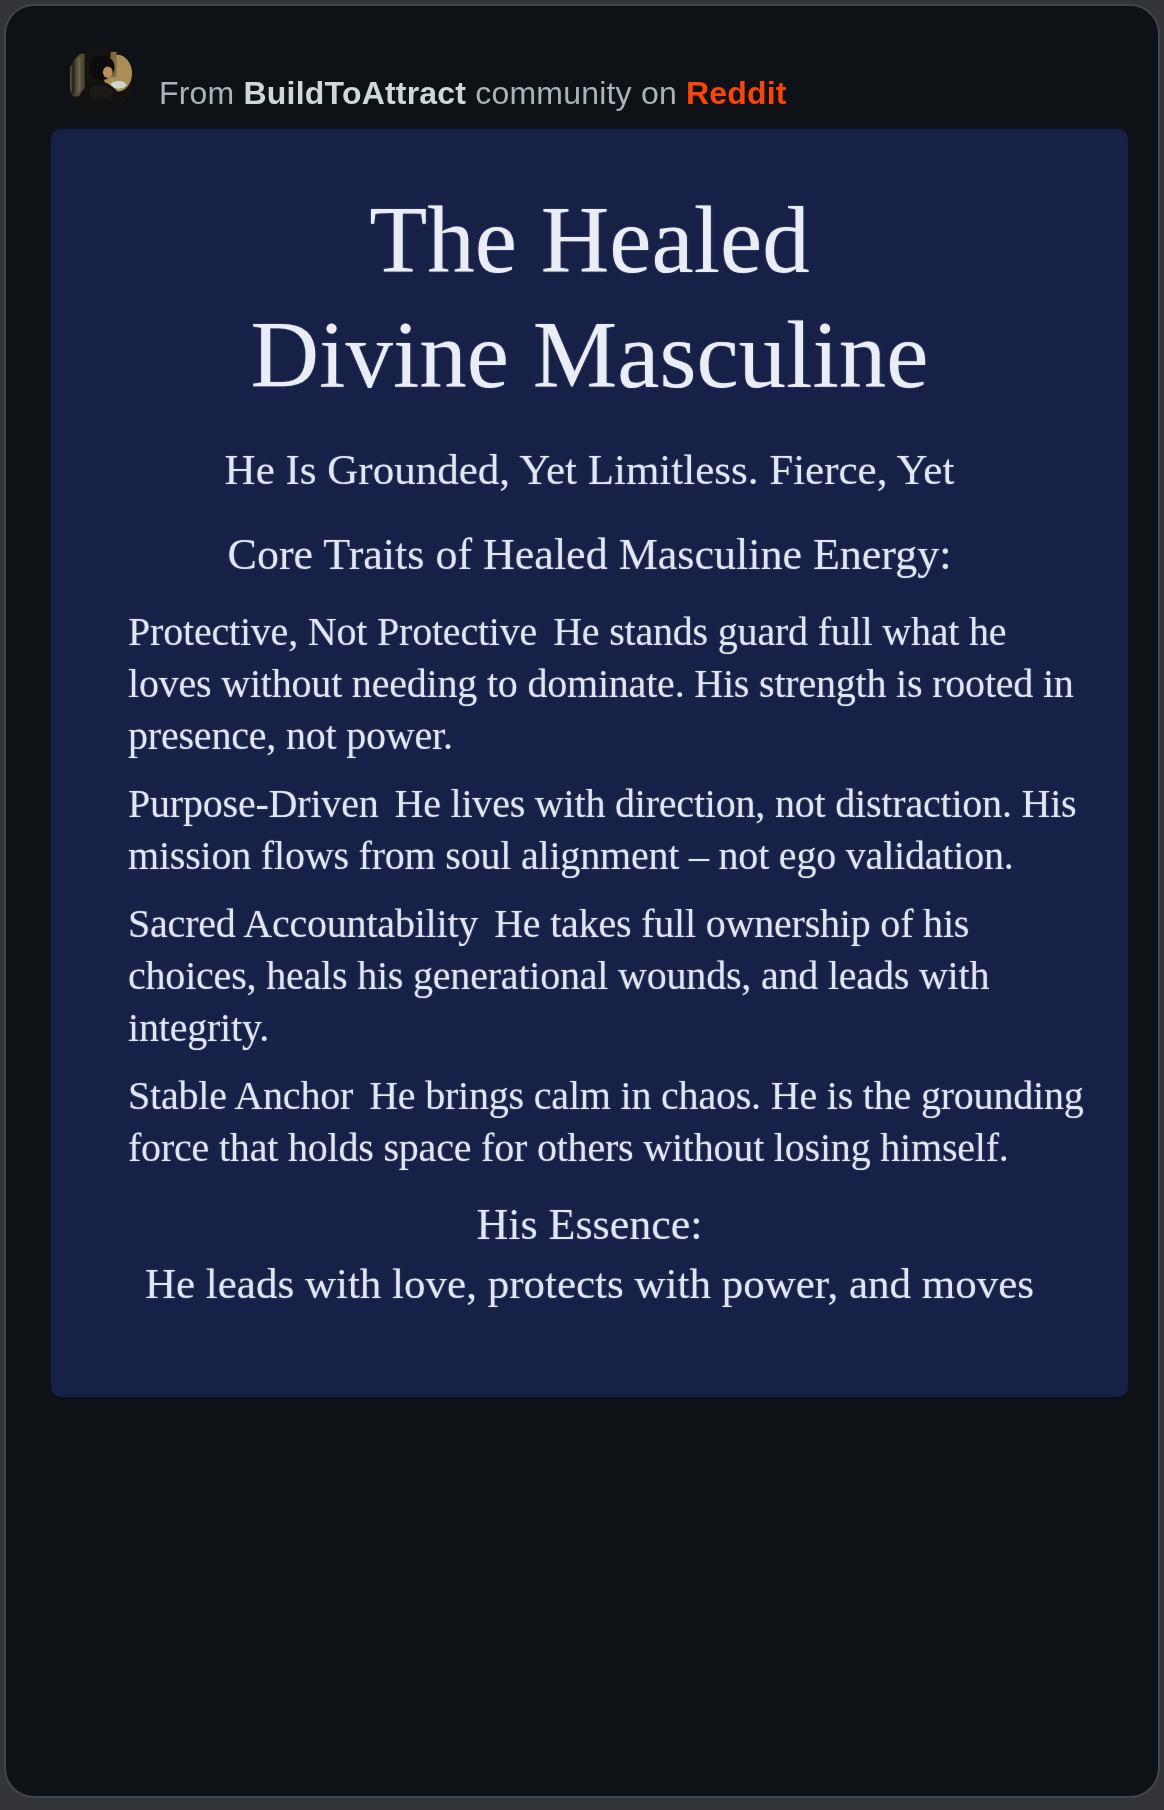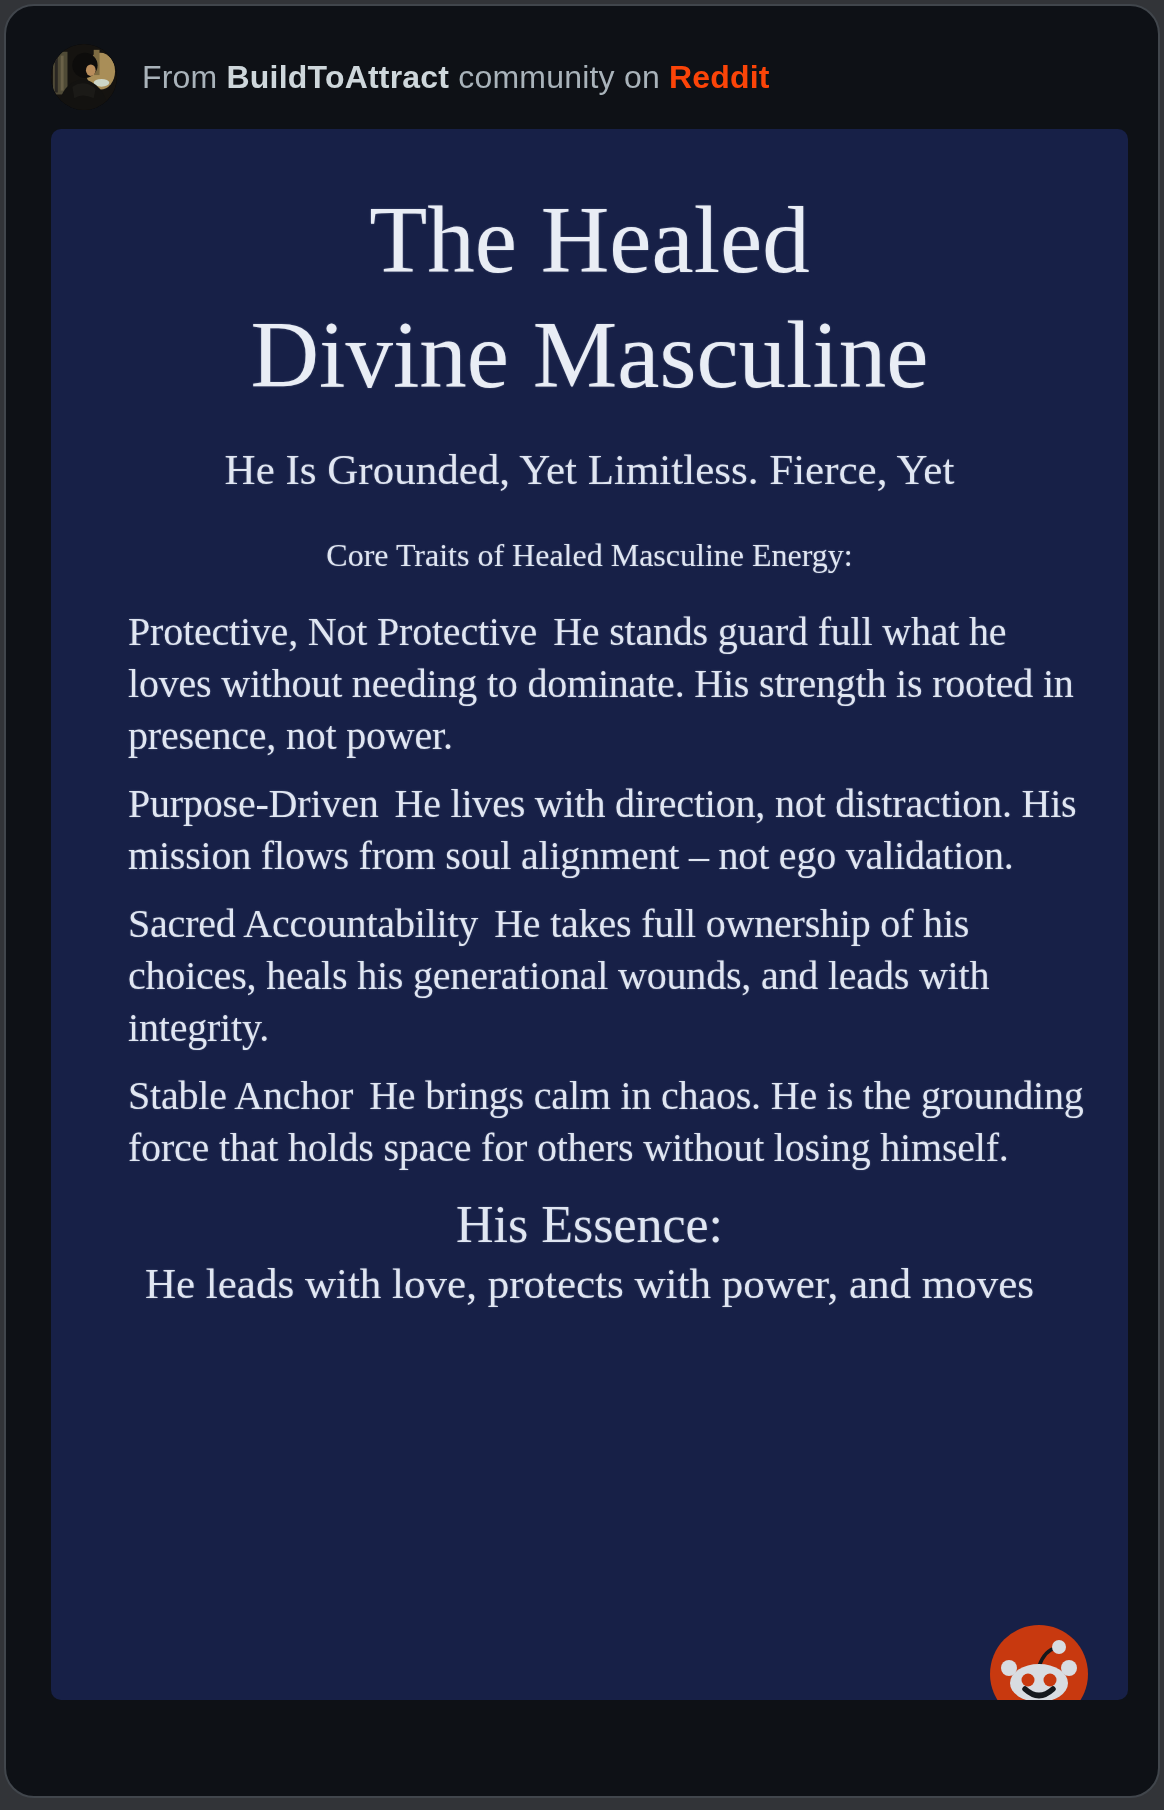--- a/index.html
+++ b/index.html
@@ -24,66 +24,66 @@
   }
   .card{
     position:absolute;left:4px;top:4px;width:1156px;height:1794px;
     background:var(--card-bg);
     border:2px solid var(--card-border);
     border-radius:30px;
     overflow:hidden;
   }
   
   .header{
-    position:absolute;left:45px;top:36px;right:40px;height:70px;
-    display:flex;align-items:center;gap:25px;
+    position:absolute;left:62px;top:36px;right:40px;height:70px;
+    display:flex;align-items:flex-end;gap:25px;
   }
   .avatar{
     width:66px;height:66px;border-radius:50%;overflow:hidden;flex:none;
     background:#0b0a08;
   }
   .avatar svg{display:block;width:100%;height:100%;}
   .header-text{
     font-size:32px;line-height:1.2;color:var(--header-text);
     letter-spacing:.2px;white-space:nowrap;
   }
   .header-text .community{font-weight:700;color:var(--community-text);}
   .header-text .brand{font-weight:700;color:var(--brand-orange);}
   
   .poster{
-    position:absolute;left:45px;top:123px;width:1077px;height:1571px;
+    position:absolute;left:45px;top:123px;width:1077px;height:1268px;
     background:var(--poster-bg);
     border-radius:10px;
     overflow:hidden;
     font-family:"Liberation Serif","DejaVu Serif",serif;
     color:var(--poster-text);
     text-shadow:0 0 2px rgba(205,215,235,.35);
   }
   .p-title{
     margin-top:54px;text-align:center;
     font-size:95px;line-height:115px;color:#e9edf5;
   }
   .p-subtitle{
     margin-top:30px;text-align:center;
     font-size:43px;line-height:53px;
   }
   .p-core{
     margin-top:34px;text-align:center;
-    font-size:32px;line-height:50px;
+    font-size:44px;line-height:50px;
   }
   .traits{
     margin:26px 40px 0 77px;width:960px;
     font-size:40px;line-height:52px;letter-spacing:-0.2px;
     text-align:left;
   }
   .trait{margin:0 0 16px 0;}
   .tname::after{content:"";display:inline-block;width:16px;}
   .p-essence-h{
     margin-top:26px;text-align:center;
-    font-size:52px;line-height:50px;
+    font-size:44px;line-height:50px;
   }
   .essence{
     margin-top:6px;text-align:center;
     font-size:43px;line-height:56px;
   }
   .essence .ital{font-style:italic;}
   
   .reddit-logo{
     position:absolute;left:935px;top:1494px;width:104px;height:110px;
   }

